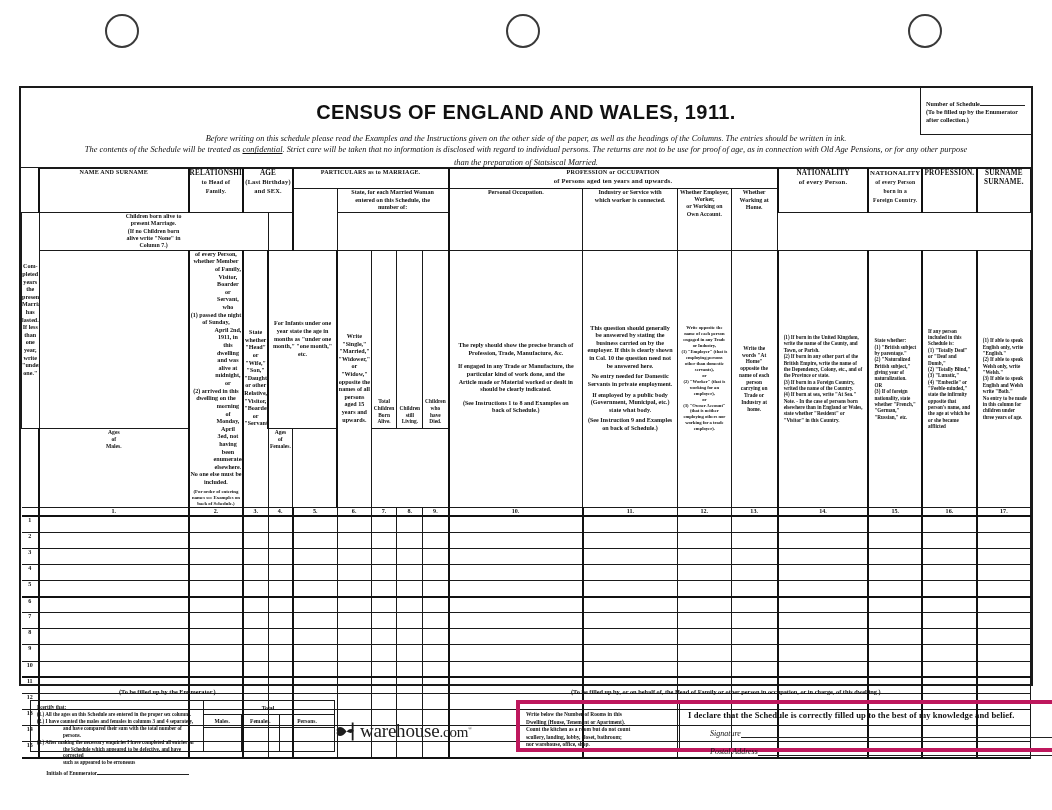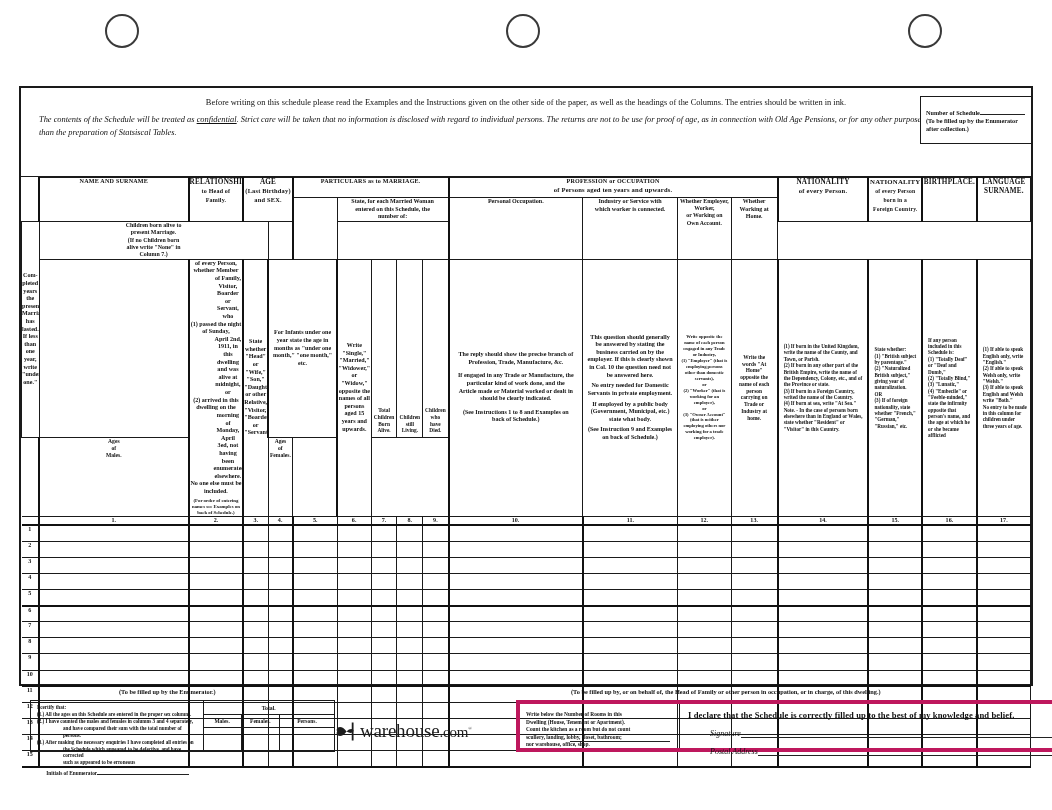--- a/index.html
+++ b/index.html
@@ -30,25 +30,25 @@
     border:2px solid #1a1a1a;background:#fff;box-sizing:border-box;
   }
 
   
   .titlewrap{position:relative;height:80px;border-bottom:1px solid #1a1a1a;box-sizing:border-box;}
   .maintitle{
     text-align:center;font-size:20px;letter-spacing:.4px;font-weight:bold;
     padding-top:13px;font-family:"Liberation Sans", sans-serif;
   }
   .subline{
-    text-align:center;font-size:8.4px;margin-top:9px;padding:0 44px;
+    text-align:center;font-style:italic;font-size:8.4px;margin-top:9px;padding:0 44px;
     line-height:1.35;
   }
   .subline2{
-    font-style:italic;font-size:8.4px;margin-top:6px;padding:0 18px;
+    text-align:center;font-style:italic;font-size:8.4px;padding:0 18px;
     line-height:1.45;
   }
   .subline2 u{text-decoration:underline;}
   .schedbox{
     position:absolute;right:-1px;top:-1px;width:112px;height:48px;
     border:1px solid #1a1a1a;box-sizing:border-box;padding:12px 4px 0 5px;
     font-size:6.2px;line-height:1.3;font-weight:bold;
   }
   .schedbox .ln{border-bottom:1px solid #222;display:inline-block;width:45px;}
 
@@ -144,24 +144,25 @@
 
   <div class="holes">
     <div class="hole h1"></div>
     <div class="hole h2"></div>
     <div class="hole h3"></div>
   </div>
 
   <div class="sheet">
 
     <div class="titlewrap">
+      <div class="maintitle">CENSUS OF ENGLAND AND WALES, 1911.</div>
       <div class="subline">Before writing on this schedule please read the Examples and the Instructions given on the other side of the paper, as well as the headings of the Columns. The entries should be written in ink.</div>
       <div class="subline2">
         <span>The contents of the Schedule will be treated as </span><u>confidential</u><span>. Strict care will be taken that no information is disclosed with regard to individual persons. The returns are not to be use for proof of age, as in connection with Old Age Pensions, or for any other purpose</span><br>
-        <span>than the preparation of Statsiscal Tables.</span>
+        <span>than the preparation of Statsiscal Married.</span>
       </div>
       <div class="schedbox">
         <span>Number of Schedule</span><span class="ln"></span>
         <div>(To be filled up by the Enumerator after collection.)</div>
       </div>
     </div>
 
     <table class="census">
       <colgroup>
         <col style="width:17px">
@@ -219,25 +220,25 @@
         </td>
 
         <td class="grp small vthick" rowspan="2">
           <span style="font-size:6.8px">NATIONALITY</span><br>
           <span style="font-size:5.6px">of every Person</span><br>
           <span style="font-size:5.6px">born in a</span><br>
           <span style="font-size:5.6px">Foreign Country.</span>
         </td>
 
         <td class="grp small vthick" rowspan="2">
-          <span>BIRTHPLACE.</span>
+          <span>PROFESSION.</span>
         </td>
 
         <td class="grp small vthick" rowspan="2">
-          <span>LANGUAGE</span><br>
+          <span>SURNAME</span><br>
           <span>SURNAME.</span>
         </td>
       </tr>
 
       <tr>
         <td class="sub vthick" rowspan="2"></td>
         <td class="sub" colspan="4" style="height:22px">
           <span>State, for each Married Woman</span><br>
           <span>entered on this Schedule, the</span><br>
           <span>number of:</span>

